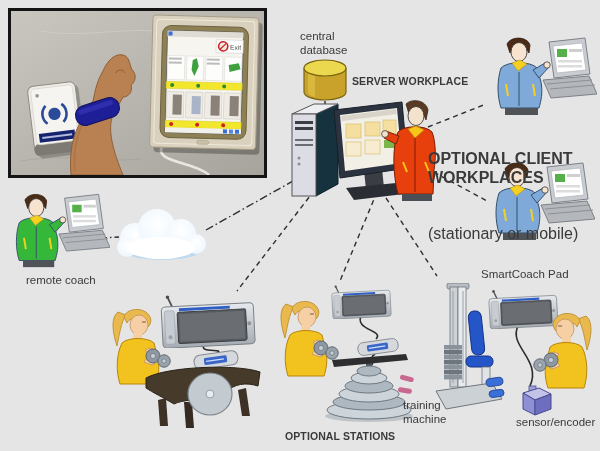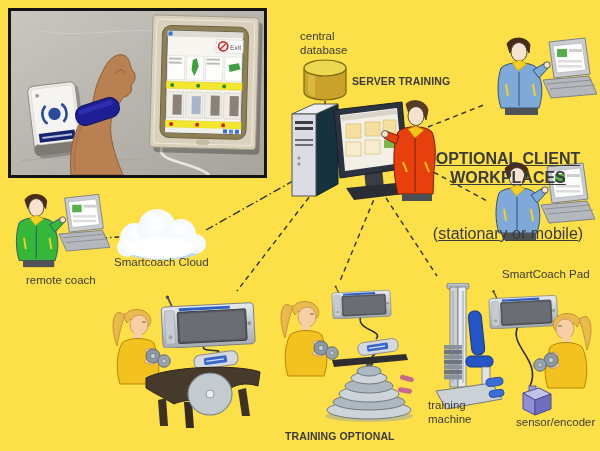--- a/index.html
+++ b/index.html
@@ -1,30 +1,30 @@
 <!DOCTYPE html>
 <html style="--label_text: #3a3a3a; --line: #2e2e2e; --database_gold: #c9a22b; --jacket_red: #e8400c; --jacket_blue: #7fa9d9; --jacket_green: #35b83a; --shirt_yellow: #f2c21e; --machine_blue: #2456c8; --encoder_purple: #8f8fd6;"><head>
 <meta charset="utf-8">
 <style>
   :root{
     --label_text:#3a3a3a; --line:#2e2e2e; --database_gold:#c9a22b;
     --jacket_red:#e8400c; --jacket_blue:#7fa9d9; --jacket_green:#35b83a;
     --shirt_yellow:#f2c21e; --machine_blue:#2456c8; --encoder_purple:#8f8fd6;
   }
   html,body{margin:0;padding:0;background:#fff;}
-  .stage{position:relative;width:600px;height:451px;background:#fde047;overflow:hidden;
+  .stage{position:relative;width:600px;height:451px;background:#e5e5e5;overflow:hidden;
          font-family:"Liberation Sans",sans-serif;}
   .stage svg{display:block;}
   .node{position:absolute;}
   .overlay{position:absolute;left:0;top:0;z-index:1;pointer-events:none;}
   .node,.lbl{z-index:2;}
   .lbl{position:absolute;color:var(--label_text);line-height:1.18;white-space:pre-line;}
   .lbl.b{font-weight:bold;font-size:10.5px;letter-spacing:.1px;}
   .lbl.r{font-size:11.5px;}
-  .lbl.right{text-align:center;text-decoration:underline;}
+  .lbl.right{text-align:left;}
   #photo{position:absolute;left:8px;top:8px;width:253px;height:164px;
          border:3px solid #141414;background:#bdbab2;z-index:2;}
   .mirror{transform:scaleX(-1);}
   .ln{stroke:var(--line);stroke-width:1.4;fill:none;}
   .dash{stroke-dasharray:5 4;}
   .dashdot{stroke-dasharray:8 3 1.5 3;}
   .cable{stroke:#2b2b2b;stroke-width:1.6;fill:none;}
 </style>
 </head>
 <body>
@@ -358,26 +358,25 @@
     </svg>
   <svg class="node" style="left:515px;top:384px" width="40" height="34" viewBox="0 0 40 34">
     <rect x="14" y="2" width="7" height="6" fill="#a0a0dd" stroke="#4a4a90" stroke-width=".8"></rect>
     <polygon points="8,9 24,4 36,10 20,16" fill="#c3c3ea" stroke="#4a4a90"></polygon>
     <polygon points="8,9 20,16 20,31 8,25" style="fill:var(--encoder_purple,#8f8fd6)" stroke="#4a4a90"></polygon>
     <polygon points="20,16 36,10 36,25 20,31" fill="#6e6ec0" stroke="#4a4a90"></polygon>
   </svg>
 
   <div class="lbl r" style="left:300px;top:30px">central
 database</div>
-  <div class="lbl b" style="left:352px;top:75px">SERVER TRAINING</div>
+  <div class="lbl b" style="left:352px;top:75px">SERVER WORKPLACE</div>
   <div class="lbl right" style="left:428px;top:131px;width:160px">
     <div class="b" style="font-weight:bold">OPTIONAL CLIENT WORKPLACES</div>
     <div class="r" style="margin-top:18px">(stationary or mobile)</div>
   </div>
   <div class="lbl r" style="left:26px;top:274px">remote coach</div>
-  <div class="lbl r" style="left:114px;top:256px">Smartcoach Cloud</div>
-  <div class="lbl r" style="left:502px;top:268px">SmartCoach Pad</div>
-  <div class="lbl r" style="left:428px;top:399px">training
+  <div class="lbl r" style="left:481px;top:268px">SmartCoach Pad</div>
+  <div class="lbl r" style="left:403px;top:399px">training
 machine</div>
   <div class="lbl r" style="left:516px;top:416px">sensor/encoder</div>
-  <div class="lbl b" style="left:285px;top:430px">TRAINING OPTIONAL</div>
+  <div class="lbl b" style="left:285px;top:430px">OPTIONAL STATIONS</div>
 
 </div>
 
 </body></html>

